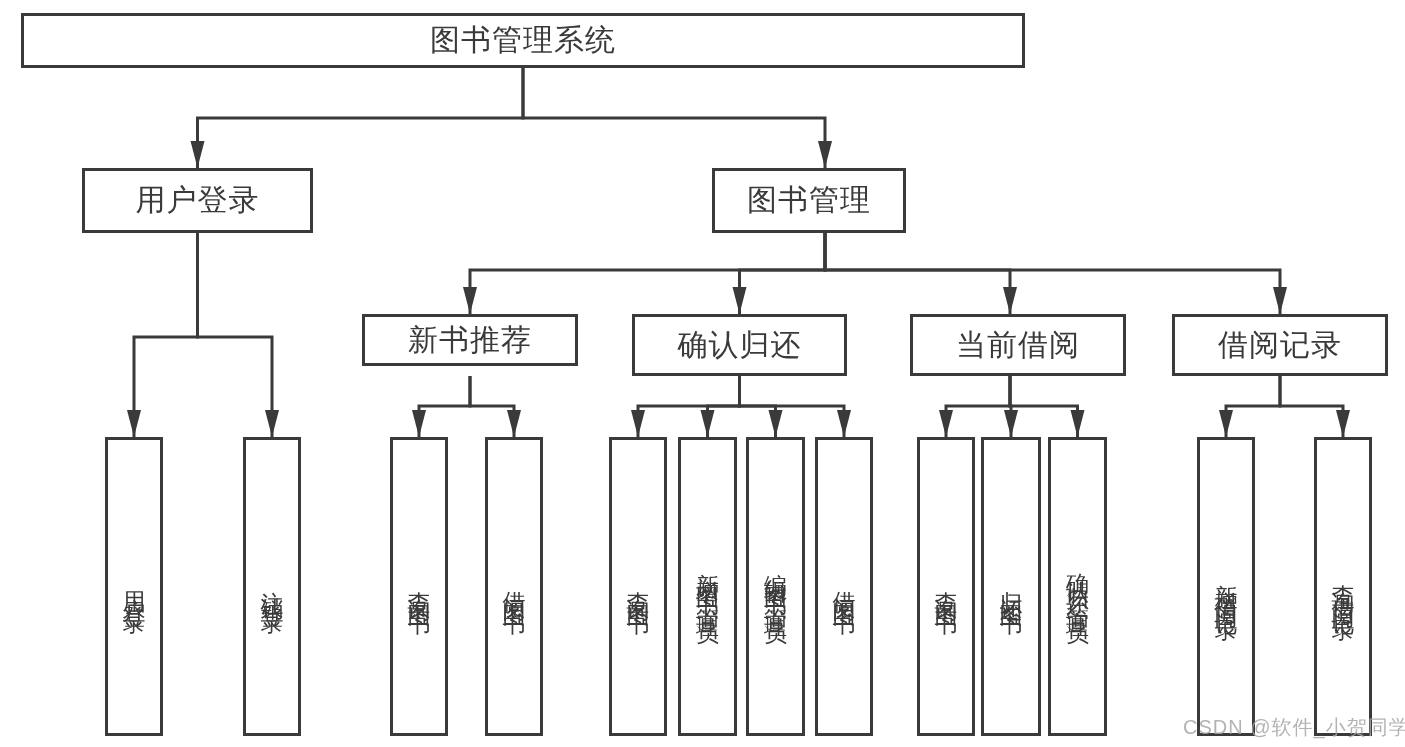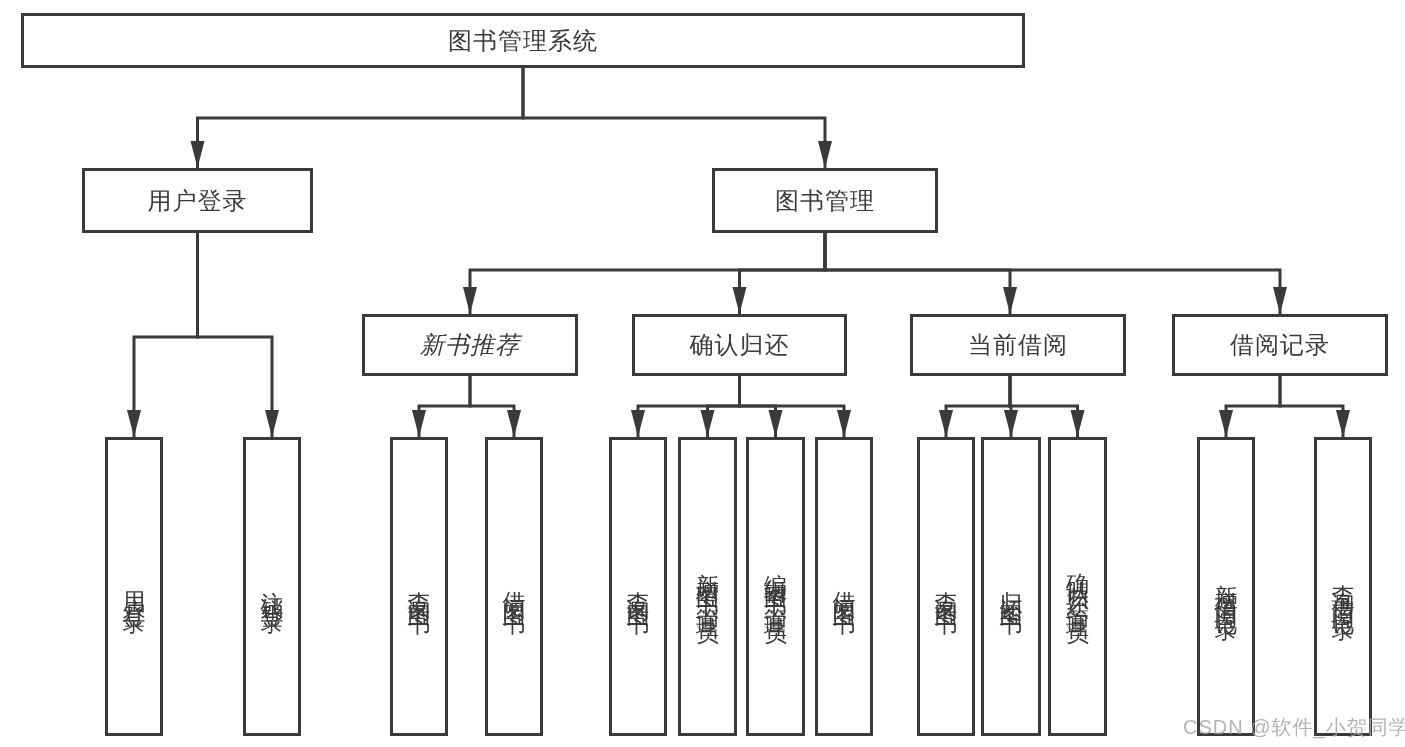--- a/index.html
+++ b/index.html
@@ -23,21 +23,21 @@
     border: 3px solid var(--line, #3a3a3a);
     background: var(--boxbg, #ffffff);
     color: var(--text, #3a3a3a);
     display: flex;
     align-items: center;
     justify-content: center;
     text-align: center;
     z-index: 2;
   }
   .node.h {
-    font-size: 24px;
+    font-size: 30px;
     letter-spacing: 1px;
     white-space: nowrap;
   }
   .node.v {
     writing-mode: vertical-rl;
     font-size: 23px;
     letter-spacing: 7px;
     line-height: 1;
   }
   #watermark {
@@ -96,30 +96,30 @@
       <path d="M 1280 376 L 1280 406 L 1343 406 L 1343 437" fill="none" stroke="#3a3a3a" stroke-width="3"></path>
       <polygon points="1336,410 1350,410 1343,437" fill="#3a3a3a"></polygon>
     </svg>
   <div id="nodes-layer">
       <div class="node h" style="left: 21px; top: 13px; width: 1004px; height: 55px;">
         <span>图书管理系统</span>
       </div>
       <div class="node h" style="left: 82px; top: 168px; width: 231px; height: 65px;">
         <span>用户登录</span>
       </div>
-      <div class="node h" style="left: 712px; top: 168px; width: 226px; height: 65px;">
+      <div class="node h" style="left: 712px; top: 168px; width: 194px; height: 65px;">
         <span>图书管理</span>
       </div>
       <div class="node v" style="left: 105px; top: 437px; width: 58px; height: 299px;">
         <span>用户登录</span>
       </div>
       <div class="node v" style="left: 243px; top: 437px; width: 58px; height: 299px;">
         <span>注销登录</span>
       </div>
-      <div class="node h" style="left: 362px; top: 314px; width: 216px; height: 62px; font-style: italic;">
+      <div class="node h" style="left: 362px; top: 314px; width: 216px; height: 52px;">
         <span>新书推荐</span>
       </div>
       <div class="node h" style="left: 632px; top: 314px; width: 215px; height: 62px;">
         <span>确认归还</span>
       </div>
       <div class="node h" style="left: 902px; top: 314px; width: 216px; height: 62px; margin-left: 8px;">
         <span>当前借阅</span>
       </div>
       <div class="node h" style="left: 1172px; top: 314px; width: 216px; height: 62px;">
         <span>借阅记录</span>

